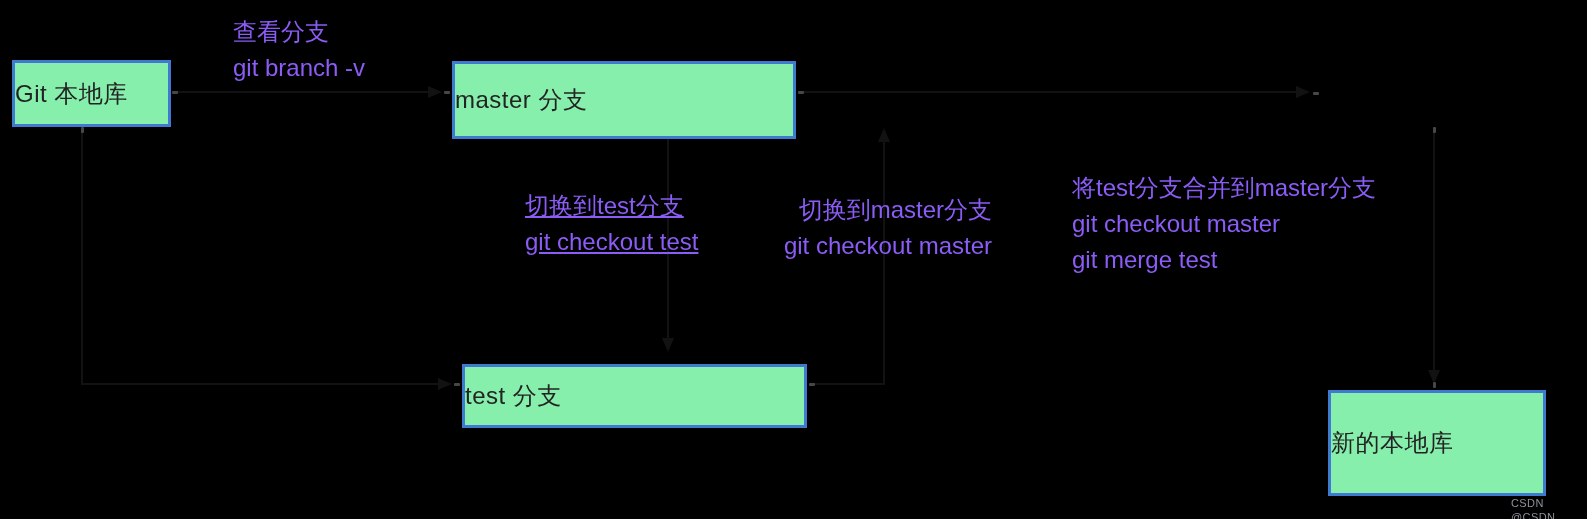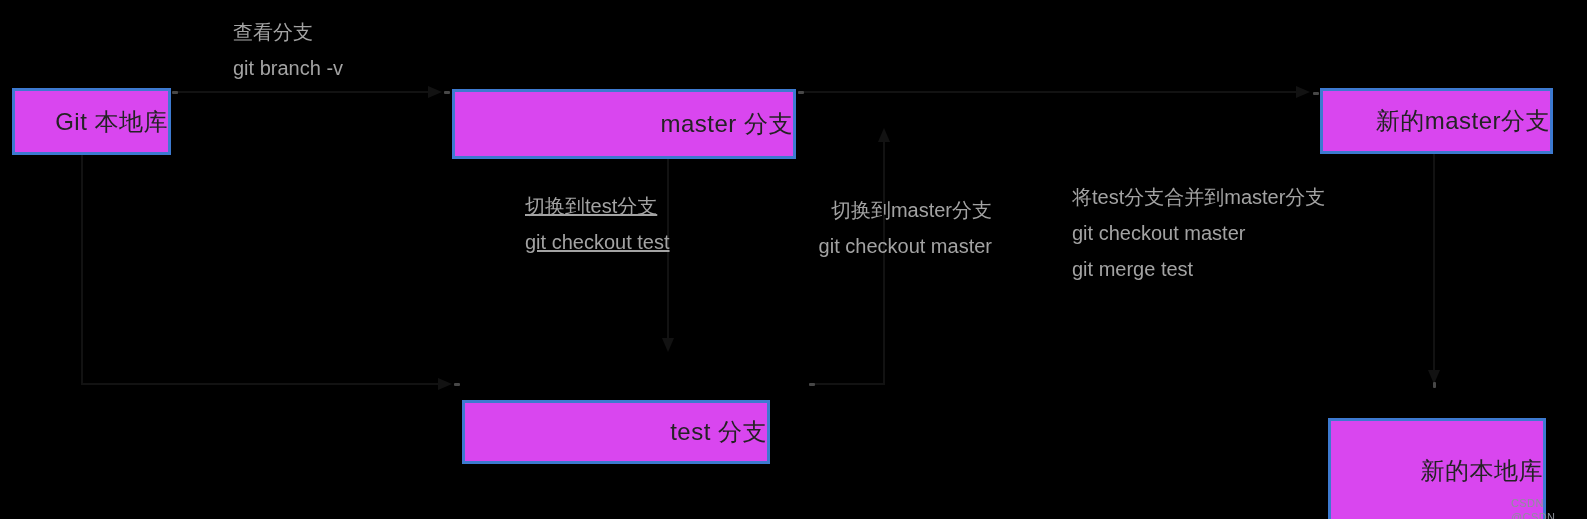--- a/index.html
+++ b/index.html
@@ -3,38 +3,38 @@
 <meta charset="utf-8">
 <style>
   html, body { margin:0; padding:0; background:#000; }
   .stage {
     position:relative; width:1587px; height:519px; background:#000000;
     overflow:hidden; font-family:"Liberation Sans","DejaVu Sans",sans-serif;
   }
   .connector-layer { position:absolute; left:0; top:0; width:1587px; height:519px; }
   .node {
     position:absolute; box-sizing:border-box;
-    background:#d946ef; border:3px solid #3d7ad0;
-    display:flex; align-items:center; justify-content:flex-end;
-    font-size:24px; color:#232323; letter-spacing:0.5px;margin-top:28px;
+    background:#86efac; border:3px solid #3d7ad0;
+    display:flex; align-items:center; justify-content:flex-start;
+    font-size:24px; color:#232323; letter-spacing:0.5px;
   }
   .n-git       { left:12px;   top:60px;  width:159px; height:67px; }
-  .n-master    { left:452px;  top:61px;  width:344px; height:70px; }
+  .n-master    { left:452px;  top:61px;  width:344px; height:78px; }
   .n-newmaster { left:1320px; top:60px;  width:233px; height:66px; }
-  .n-test      { left:462px;  top:372px; width:308px; height:64px; }
+  .n-test      { left:462px;  top:364px; width:345px; height:64px; }
   .n-newlocal  { left:1328px; top:390px; width:218px; height:106px; }
   .ann {
-    position:absolute; color:#a3a3a3; font-size:20px; line-height:36px;
+    position:absolute; color:#8b5cf6; font-size:24px; line-height:36px;
     white-space:pre-line;
   }
   .a-view     { left:233px;  top:14px;  }
   .a-create   { left:153px;  top:308px; }
   .a-chtest   { left:525px;  top:188px;text-decoration:underline; }
   .a-chmaster { left:752px;  top:192px; width:240px; text-align:right; }
-  .a-merge    { left:1072px; top:170px;margin-top:9px; }
+  .a-merge    { left:1072px; top:170px; }
   .a-commit   { left:1448px; top:186px; }
   .stub { position:absolute; background:#474747; border-radius:1px; }
   .stub.h { width:6px; height:3px; }
   .stub.v { width:3px; height:6px; }
   .s1  { left:172px;  top:91px;  }
   .s2  { left:444px;  top:91px;  }
   .s3  { left:798px;  top:91px;  }
   .s4  { left:1313px; top:92px;  }
   .s5  { left:454px;  top:383px; }
   .s6  { left:809px;  top:383px; }
@@ -78,23 +78,20 @@
   <div class="stub v s8"></div>
   <div class="stub v s9"></div>
   <div class="stub v s10"></div>
 
   <div class="node n-git">
     <span>Git 本地库</span>
   </div>
   <div class="node n-master">
     <span>master 分支</span>
   </div>
-  <div class="node n-newmaster">
-    <span>新的master分支</span>
-  </div>
   <div class="node n-test">
     <span>test 分支</span>
   </div>
   <div class="node n-newlocal">
     <span>新的本地库</span>
   </div>
 
   <div class="ann a-view">查看分支
 git branch -v</div>
   <div class="ann a-chtest">切换到test分支

